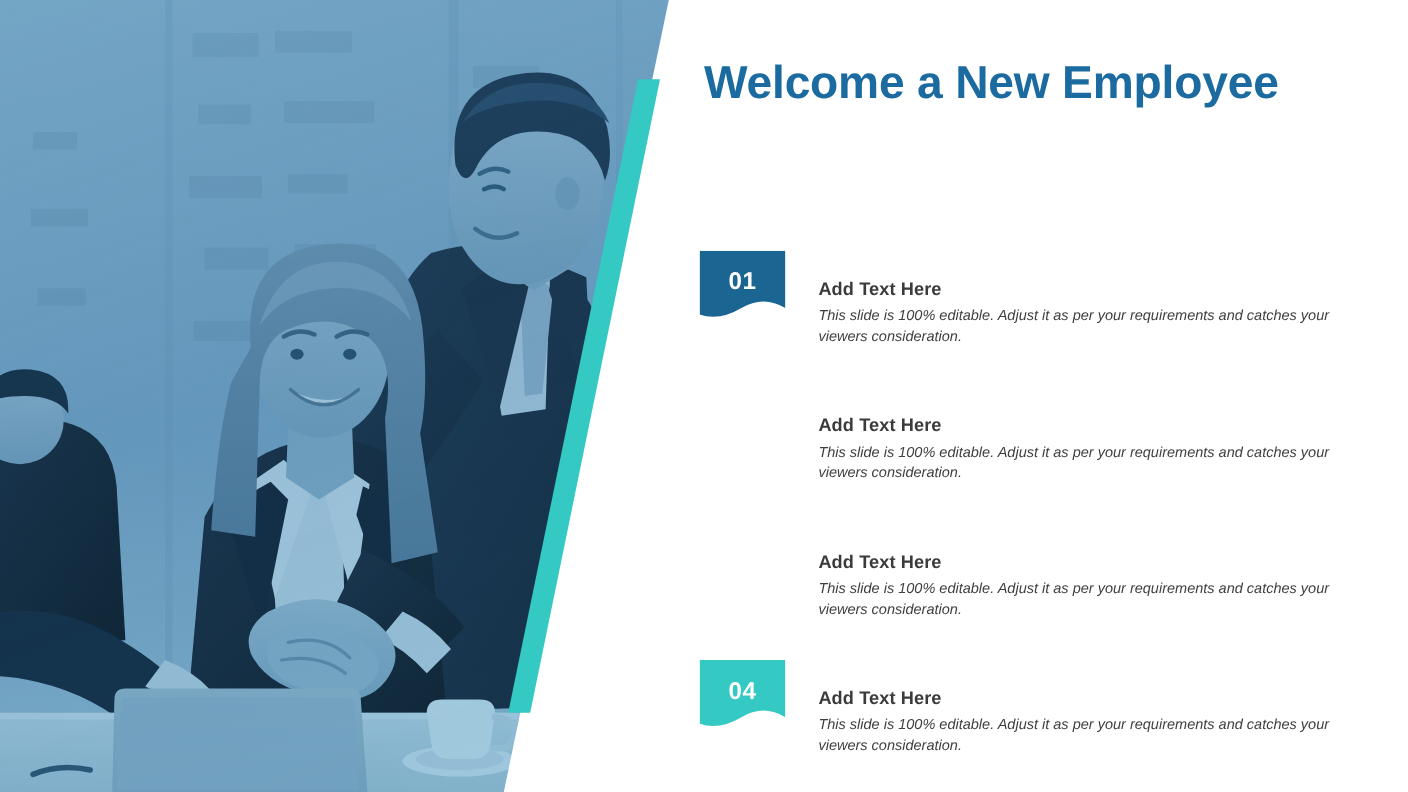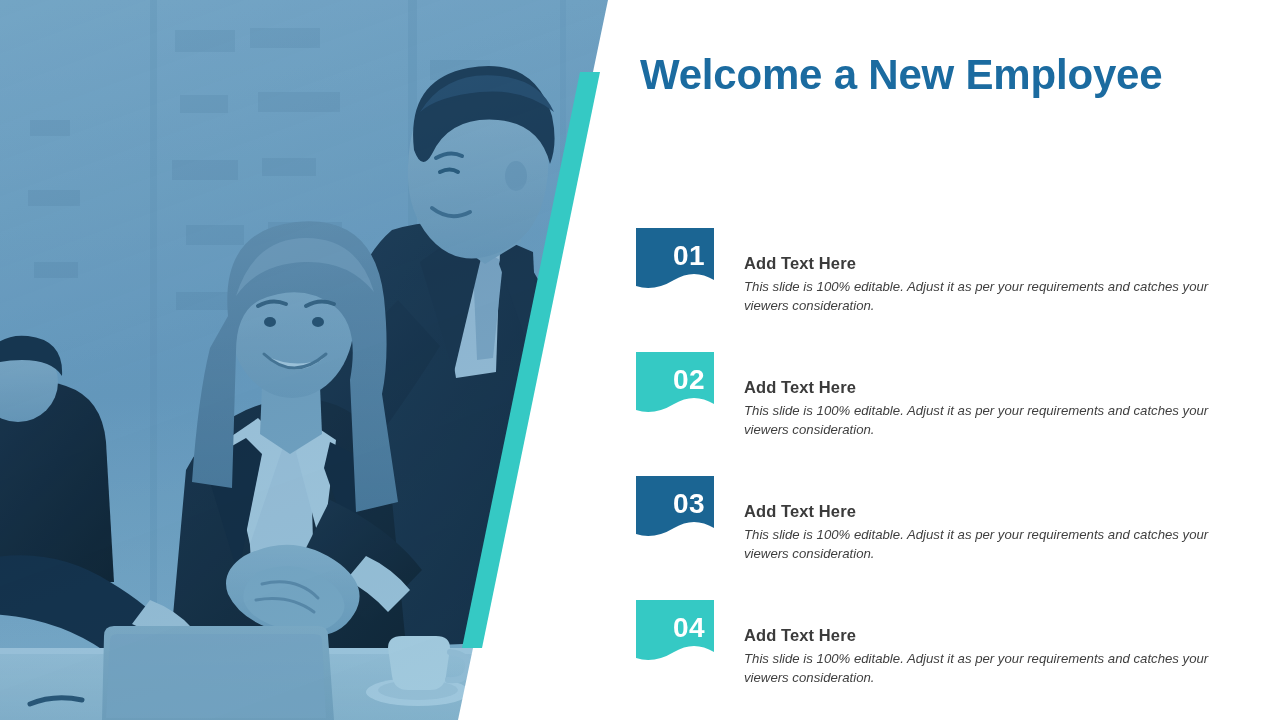--- a/index.html
+++ b/index.html
@@ -111,28 +111,28 @@
   .badge {
     position: absolute;
     left: 0px;
     top: 0px;
     width: 78px;
     height: 66px;
   }
   .badge svg { display: block; width: 78px; height: 66px; }
   .badge .num {
     position: absolute;
-    left: 14px;
+    left: 0;
     top: 0;
     width: 78px;
     height: 56px;
     display: flex;
     align-items: center;
     justify-content: center;
-    font-size: 28px;
+    font-size: 22px;
     font-weight: bold;
     color: #ffffff;
     letter-spacing: 0.5px;
   }
 
   .item-text {
     position: absolute;
     left: 108px;
     top: 10px;
     width: 486px;
@@ -332,39 +332,27 @@
           </svg>
           <span class="num">01</span>
         </div>
         <div class="item-text">
           <p class="item-heading">Add Text Here</p>
           <p class="item-body">This slide is 100% editable. Adjust it as per your requirements and catches your viewers consideration.</p>
         </div>
       </div>
 
       <div class="item">
-        <div class="badge">
-          <svg viewBox="0 0 78 66">
-            <path d="M0 0 H78 V52 Q58 40 38 52 Q18 64 0 58 Z" fill="#35c9c4"></path>
-          </svg>
-          <span class="num">02</span>
-        </div>
         <div class="item-text">
           <p class="item-heading">Add Text Here</p>
           <p class="item-body">This slide is 100% editable. Adjust it as per your requirements and catches your viewers consideration.</p>
         </div>
       </div>
 
       <div class="item">
-        <div class="badge">
-          <svg viewBox="0 0 78 66">
-            <path d="M0 0 H78 V52 Q58 40 38 52 Q18 64 0 58 Z" fill="#1b6593"></path>
-          </svg>
-          <span class="num">03</span>
-        </div>
         <div class="item-text">
           <p class="item-heading">Add Text Here</p>
           <p class="item-body">This slide is 100% editable. Adjust it as per your requirements and catches your viewers consideration.</p>
         </div>
       </div>
 
       <div class="item">
         <div class="badge">
           <svg viewBox="0 0 78 66">
             <path d="M0 0 H78 V52 Q58 40 38 52 Q18 64 0 58 Z" fill="#35c9c4"></path>

